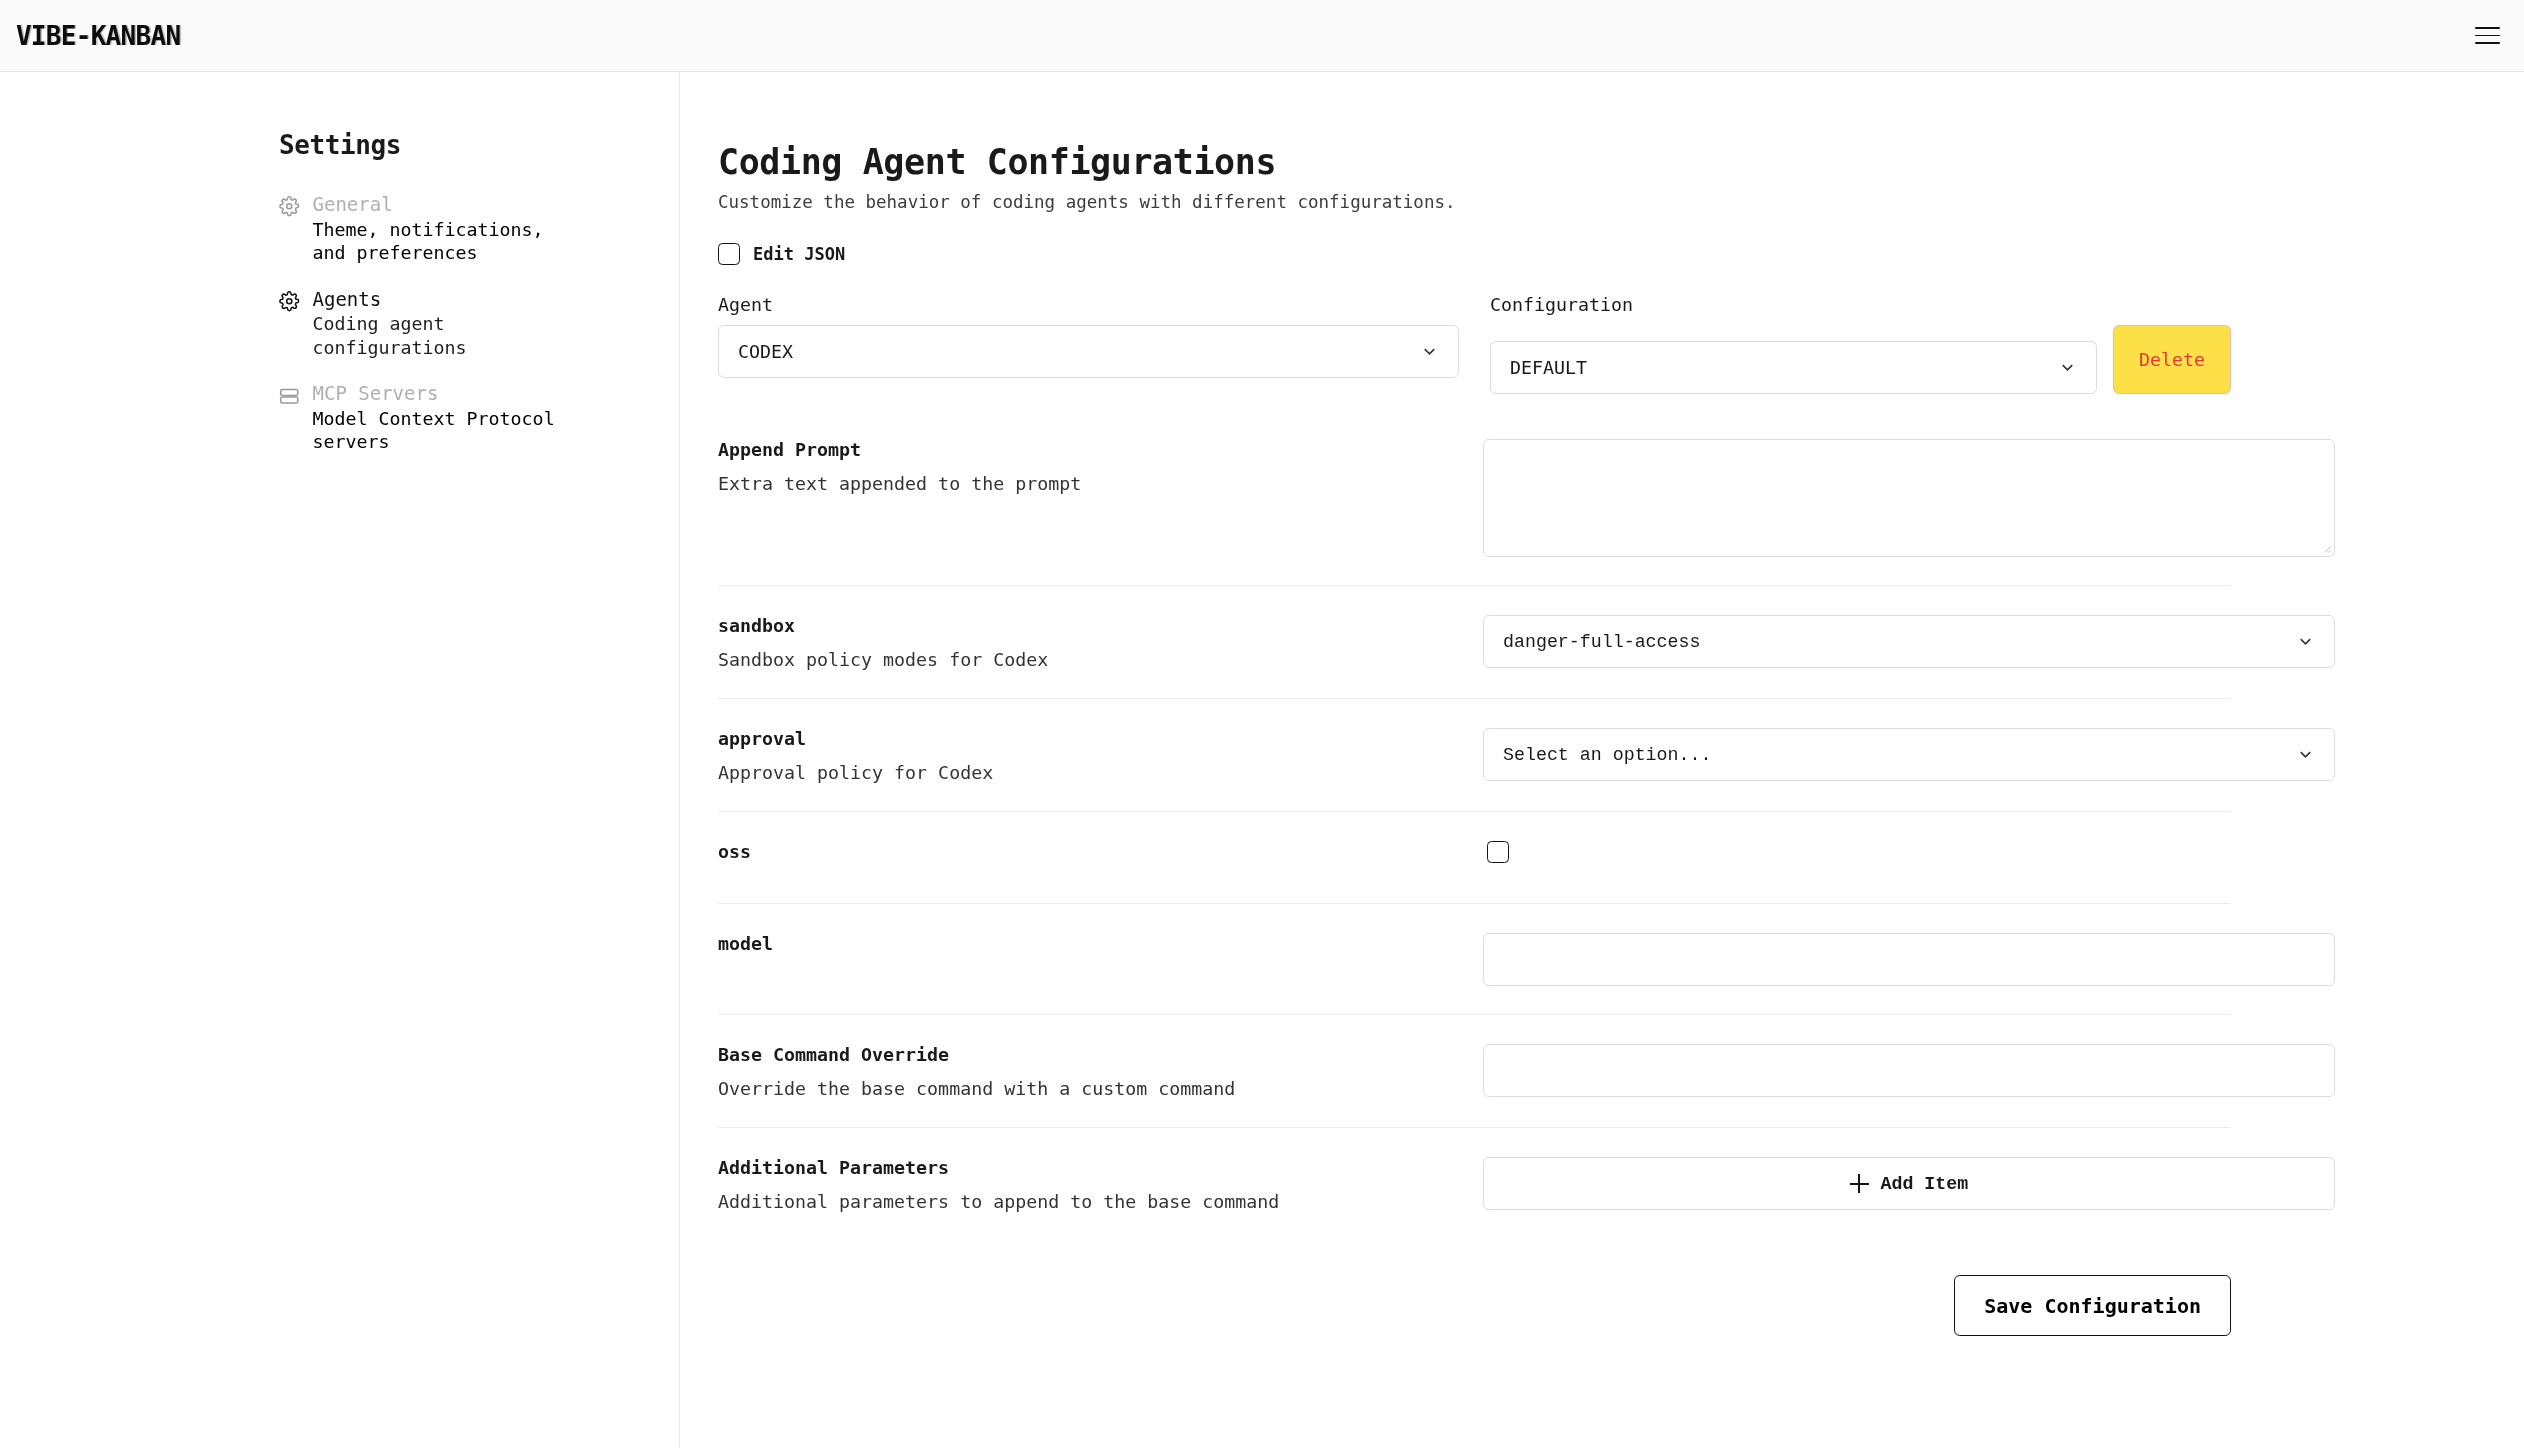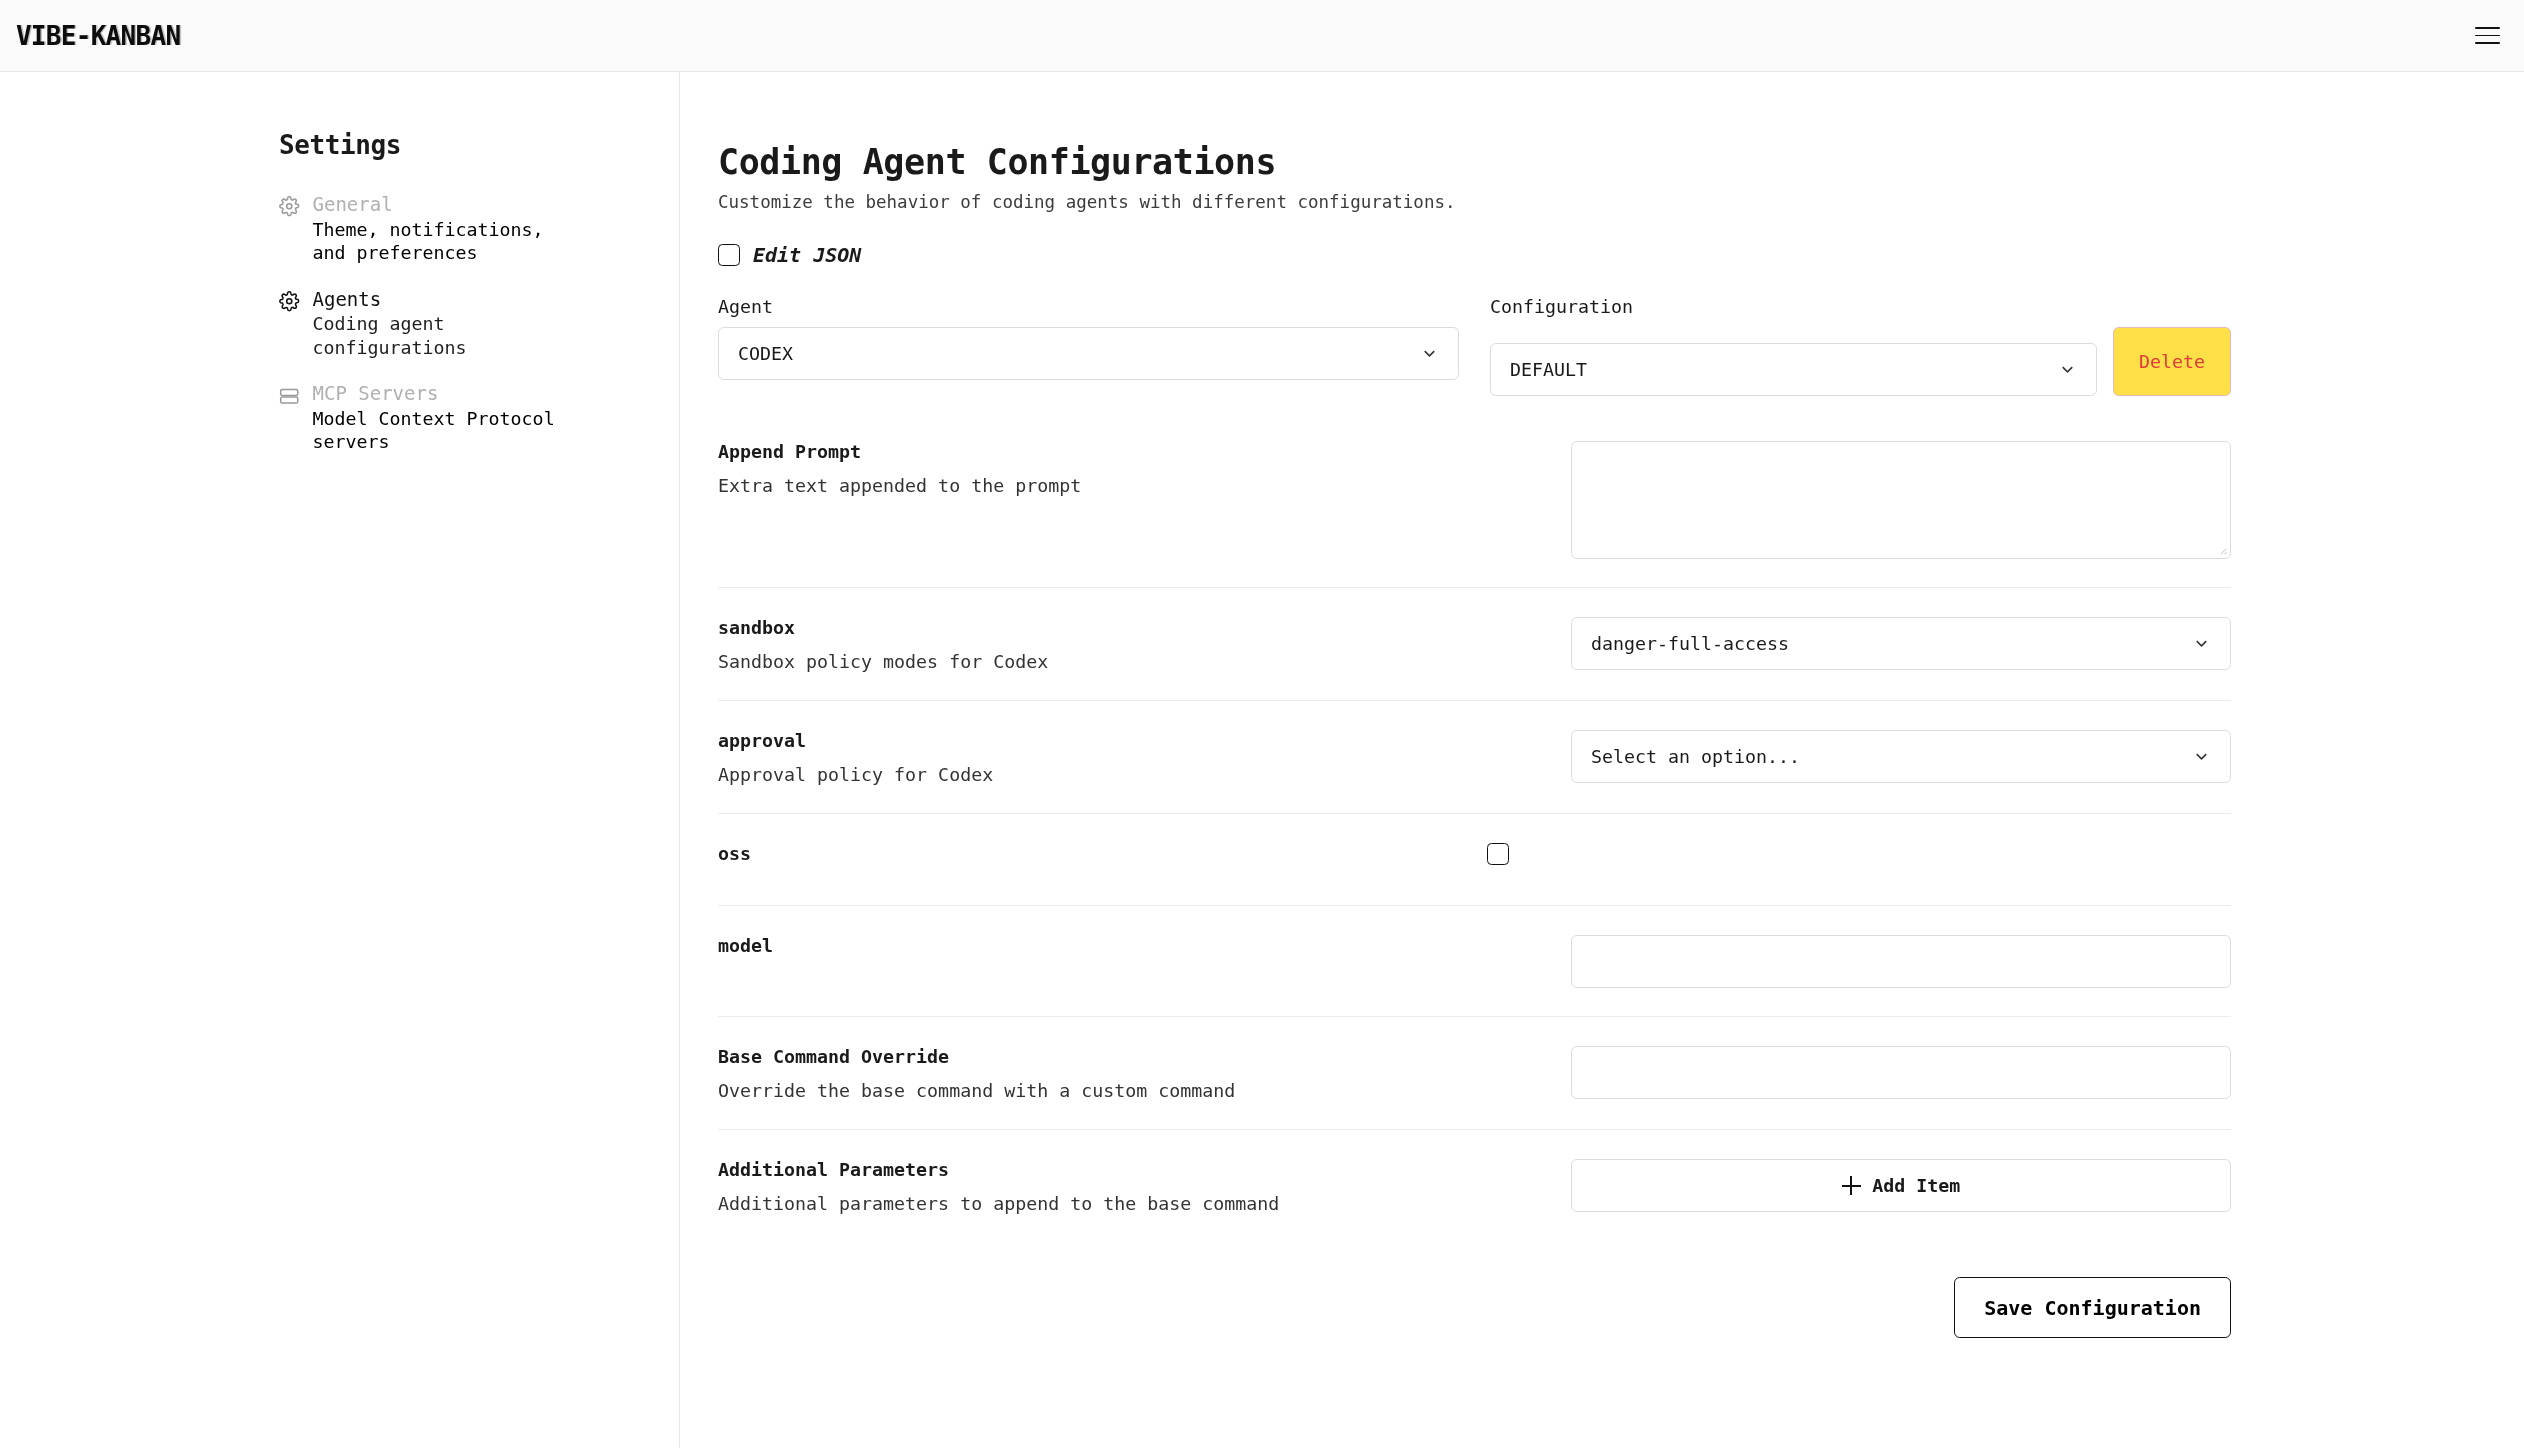--- a/index.html
+++ b/index.html
@@ -129,23 +129,22 @@
   .cbox {
     width: 22px;
     height: 22px;
     border: 1.8px solid #111;
     border-radius: 4.4px;
     background: #fff;
     cursor: pointer;
     flex: 0 0 22px;
   }
   .cbox-label {
-    font-size: 20px;
-    font-weight: 700;
-    font-style: italic;
+    font-size: 17px;
+    font-weight: 700;
   }
 
   .two-col {
     display: flex;
     gap: 31px;
     margin-bottom: 45px;
   }
   .col { flex: 1; }
   .field-label {
     font-size: 18.3px;
@@ -199,25 +198,26 @@
     font-weight: 700;
     margin-bottom: 13px;
     display: block;
   }
   .srow-desc {
     font-size: 18.3px;
     color: #333;
     display: block;
   }
   .ctrl-box {
-    width: 660px;
+    width: 852px;
     border: 0.7px solid #dcdcdc;
     border-radius: 5.8px;
     background: #fff;
     font-size: 18.3px;
+    font-family: Liberation Mono, monospace;
   }
   .textarea {
     height: 118px;
     padding: 13px 16px;
     resize: none;
     position: relative;
   }
   .resize-grip {
     position: absolute;
     right: 2.9px;

